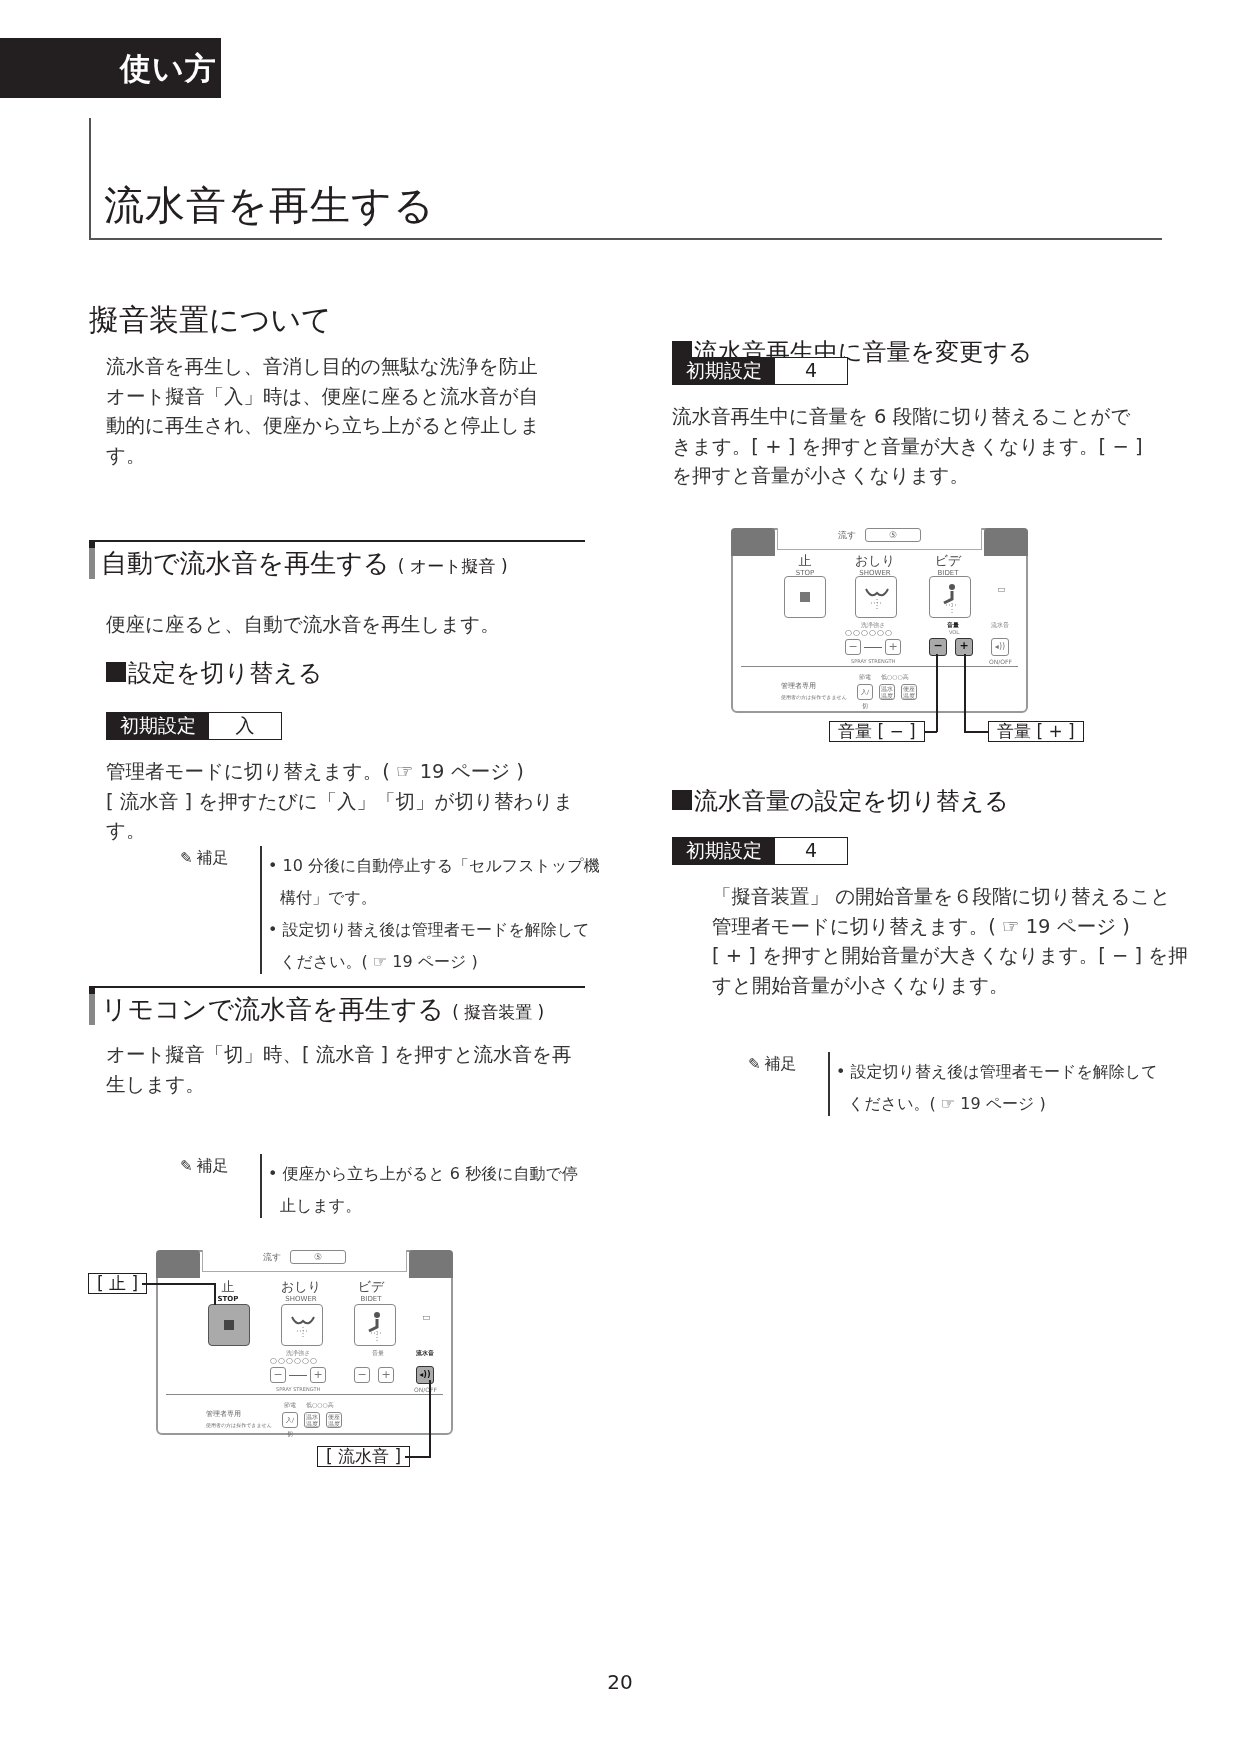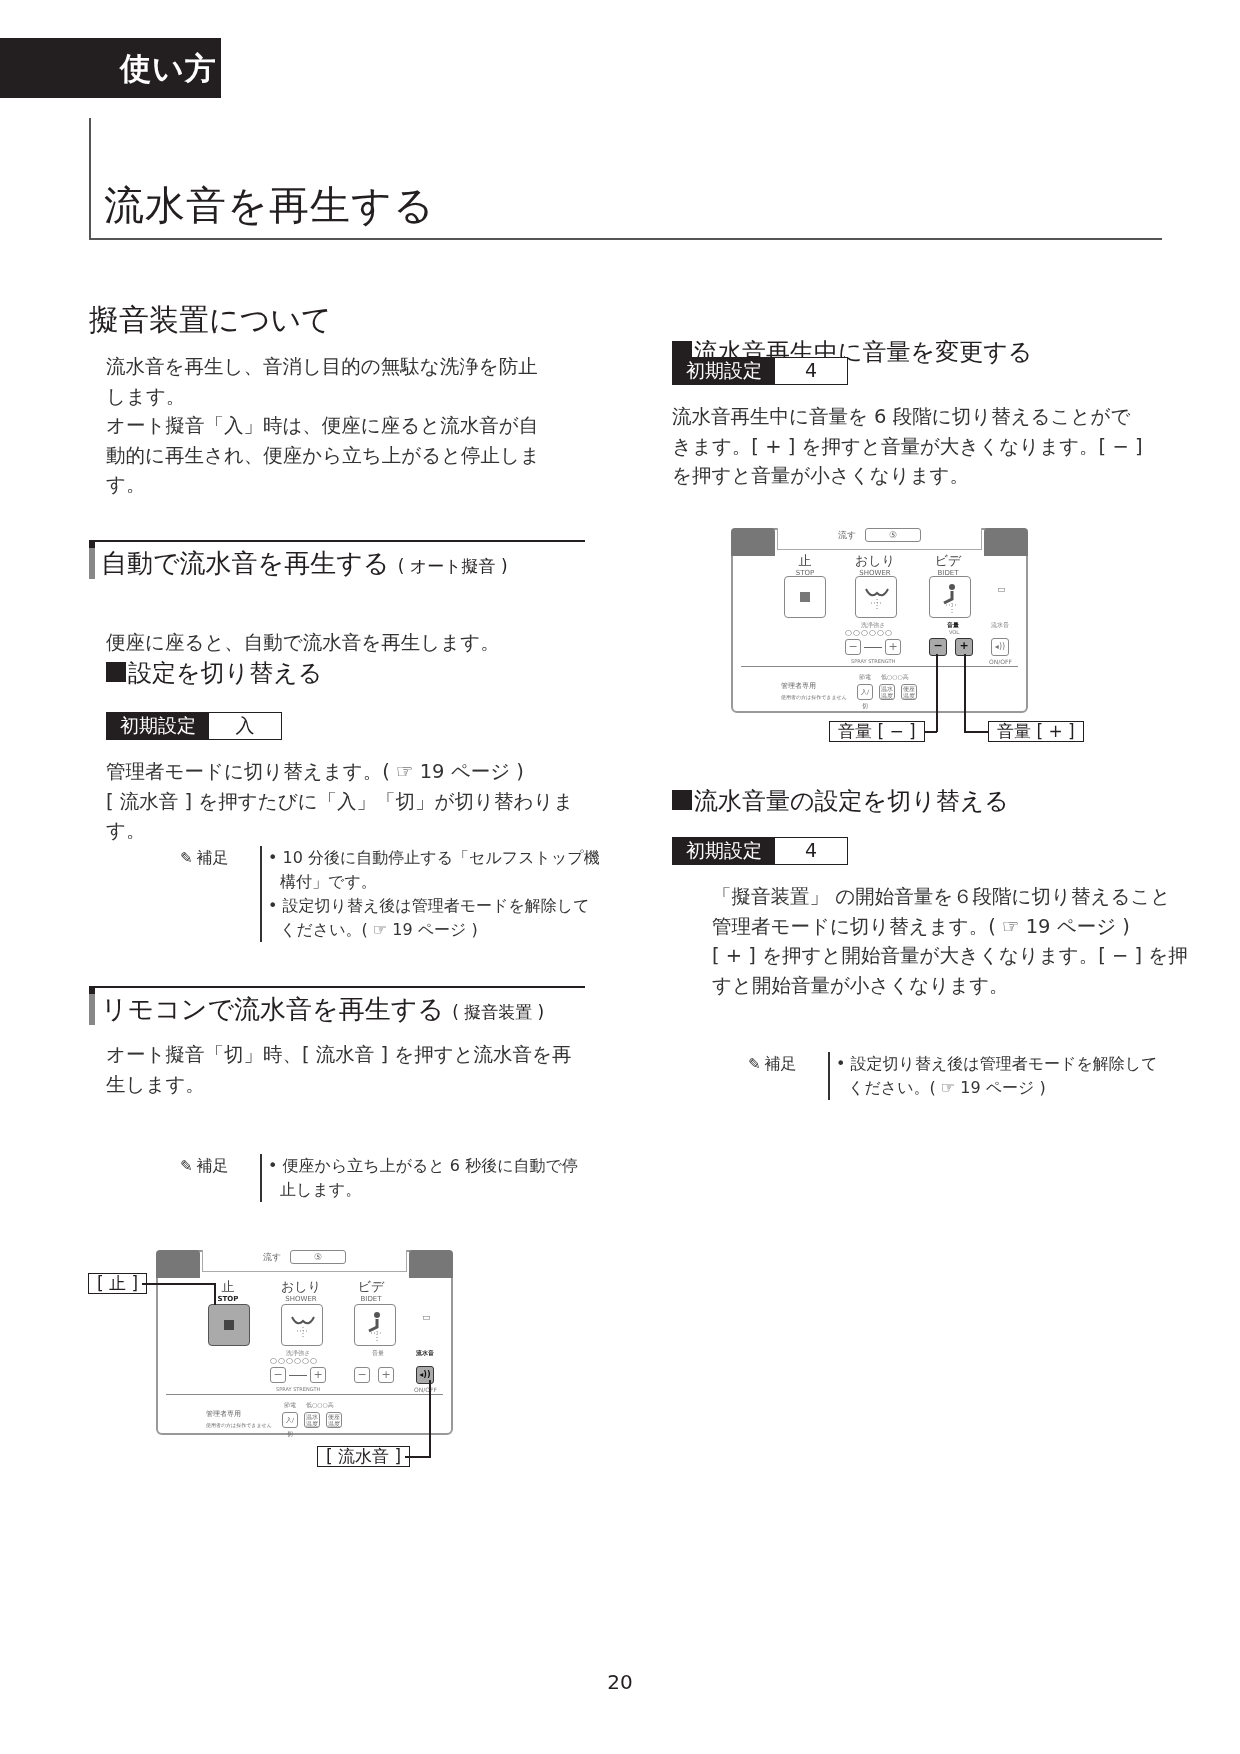--- a/index.html
+++ b/index.html
@@ -24,21 +24,21 @@
   .sq-heading { font-size: 24px; color: #231f20; white-space: nowrap; }
   .sq-heading .sq { display: inline-block; width: 20px; height: 20px; background: #231f20; margin-right: 2px; vertical-align: -1px; }
 
   .setting { height: 28px; display: flex; border: 1.5px solid #231f20; }
   .setting .lbl { background: #231f20; color: #fff; font-size: 19px; line-height: 25px; padding: 0 13px; }
   .setting .val { background: #fff; color: #231f20; font-size: 19px; line-height: 25px; text-align: center; flex: 1; }
 
   .note { display: flex; font-size: 16px; line-height: 24px; color: #333; }
   .note .note-label { width: 80px; text-align: left; padding-right: 8px; white-space: nowrap; }
   .note .note-body { border-left: 2px solid #333; padding-left: 6px; }
-  .note .note-body div { padding-left: 12px; text-indent: -12px; }
+  .note .note-body div { padding-left: 12px; text-indent: -12px; margin-top: 8px; }
   .pencil { display: inline-block; font-size: 15px; margin-right: 4px; }
 
   .remote { border: 2px solid #999; border-radius: 6px; background: #fff; }
   .remote .corner { position: absolute; top: -2px; width: 44px; height: 28px; background: #777; border-radius: 4px 4px 0 0; }
   .remote .flush-bar { position: absolute; top: -2px; left: 44px; right: 44px; height: 22px; border: 1px solid #aaa; border-top: none; background: #fff; text-align: center; font-size: 9px; color: #666; }
   .remote .flush-btn { display: inline-block; width: 56px; height: 14px; border: 1px solid #888; border-radius: 3px; margin-left: 6px; vertical-align: middle; font-size: 9px; line-height: 12px; }
   .remote .col-label { position: absolute; text-align: center; font-size: 13px; color: #444; line-height: 13px; }
   .remote .col-label .en { font-size: 7px; display: block; color: #666; }
   .remote .big-btn { position: absolute; width: 42px; height: 42px; border: 1.5px solid #888; border-radius: 4px; background: #fff; }
   .remote .big-btn.active { background: #aaa; border-color: #555; }
@@ -59,32 +59,31 @@
 </head>
 <body>
 
 <div class="abs chapter-tab">使い方</div>
 <div class="abs title-frame"></div>
 <h1 class="abs page-title">流水音を再生する</h1>
 
 <div class="abs h2" style="left:89px; top:300px;">擬音装置について</div>
 <div class="abs body-text" style="left:106px; top:352px; width:490px;">
   <div>流水音を再生し、音消し目的の無駄な洗浄を防止</div>
-  <div>します。</div>
   <div>オート擬音「入」時は、便座に座ると流水音が自</div>
   <div>動的に再生され、便座から立ち上がると停止しま</div>
   <div>す。</div>
 </div>
 
 <div class="abs sub-heading" style="left:89px; top:540px; width:496px;">
   <div class="bar"></div>
   <div class="bar-top"></div>
   <div class="txt"><span>自動で流水音を再生する</span> <span class="small">( オート擬音 )</span></div>
 </div>
-<div class="abs body-text" style="left:106px; top:628px;">便座に座ると、自動で流水音を再生します。</div>
+<div class="abs body-text" style="left:106px; top:610px;">便座に座ると、自動で流水音を再生します。</div>
 
 <div class="abs sq-heading" style="left:106px; top:657px;"><span class="sq"></span><span>設定を切り替える</span></div>
 
 <div class="abs setting" style="left:106px; top:712px; width:176px;">
   <span class="lbl">初期設定</span>
   <span class="val">入</span>
 </div>
 
 <div class="abs body-text" style="left:106px; top:757px; width:500px;">
   <div>管理者モードに切り替えます。( ☞ 19 ページ )</div>

